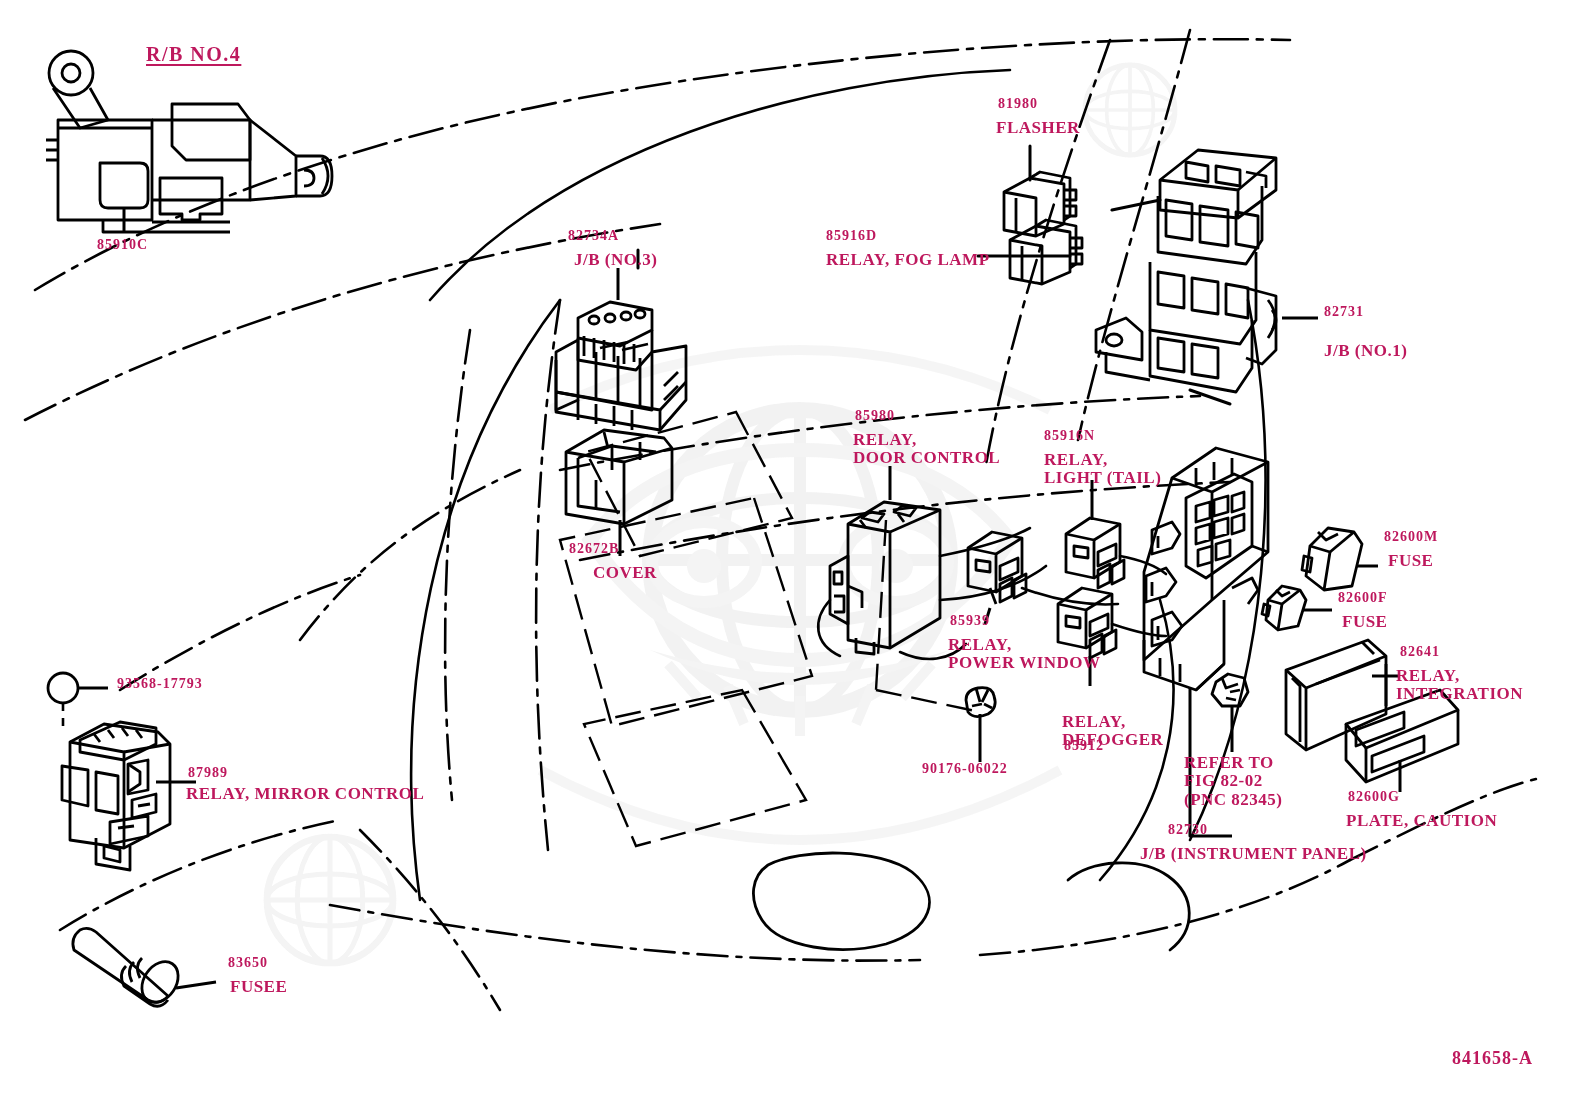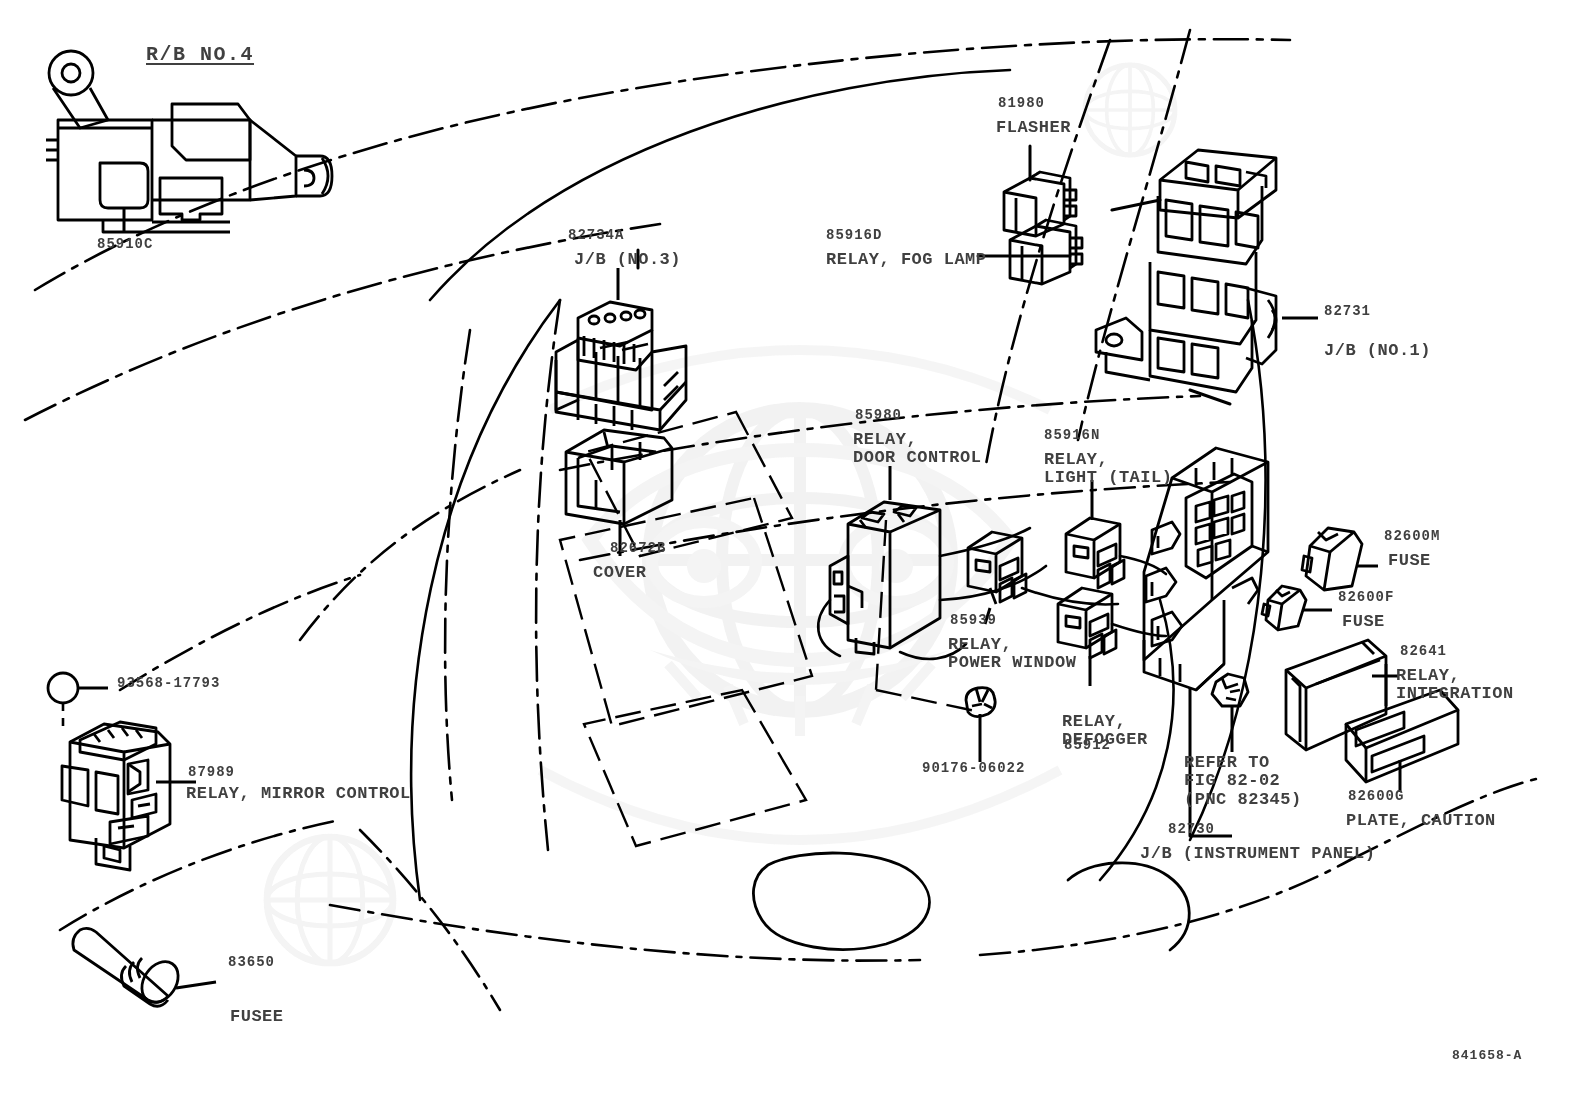--- a/index.html
+++ b/index.html
@@ -5,34 +5,34 @@
   html,body{margin:0;padding:0;background:#ffffff;}
   body{
     font-family:"DejaVu Sans Mono", monospace;
     width:1592px;height:1099px;
     overflow:hidden;position:relative;
   }
   #stage{position:relative;width:1592px;height:1099px;background:#fff;}
   svg#art{position:absolute;top:0;left:0;width:1592px;height:1099px;}
   .lbl{
     position:absolute;
-    font-family:Liberation Mono, monospace;
-    color:#404040;
+    font-family:Liberation Serif, serif;
+    color:#be185d;
     font-weight:bold;
     white-space:pre;
     line-height:1.08;
     letter-spacing:0.5px;
   }
   .pnum{font-size:14px;font-weight:bold;letter-spacing:1px;}
   .pdesc{font-size:17px;font-weight:bold;letter-spacing:0.5px;}
   .title-ul{
     font-size:20px;font-weight:bold;letter-spacing:1.5px;
     text-decoration:underline;text-underline-offset:3px;
   }
-  .figid{font-size:13px;font-weight:bold;letter-spacing:1px;}
+  .figid{font-size:18px;font-weight:bold;letter-spacing:1px;}
   .ctr{}
 </style>
 </head>
 <body>
 
 <div id="stage">
 
   <svg id="art" viewBox="0 0 1592 1099">
     <defs>
       <g id="wm-glyph">
@@ -427,21 +427,21 @@
 
   <div class="lbl pnum" style="left:568px; top:228px;">82734A</div>
   <div class="lbl pdesc" style="left:574px; top:251px;">J/B (NO.3)</div>
 
   <div class="lbl pnum" style="left:826px; top:228px;">85916D</div>
   <div class="lbl pdesc" style="left:826px; top:251px;">RELAY, FOG LAMP</div>
 
   <div class="lbl pnum" style="left:1324px; top:304px;">82731</div>
   <div class="lbl pdesc" style="left:1324px; top:327px;margin-top:15px;">J/B (NO.1)</div>
 
-  <div class="lbl pnum" style="left:610px; top:541px;">82672B</div>
+  <div class="lbl pnum" style="left:569px; top:541px;">82672B</div>
   <div class="lbl pdesc" style="left:593px; top:564px;">COVER</div>
 
   <div class="lbl pnum" style="left:855px; top:408px;">85980</div>
   <div class="lbl pdesc" style="left:853px; top:431px;">RELAY,
 DOOR CONTROL</div>
 
   <div class="lbl pnum" style="left:1044px; top:428px;">85916N</div>
   <div class="lbl pdesc" style="left:1044px; top:451px;">RELAY,
 LIGHT (TAIL)</div>
 
@@ -470,21 +470,21 @@
 
   <div class="lbl pnum" style="left:1168px; top:822px;">82730</div>
   <div class="lbl pdesc" style="left:1140px; top:845px;">J/B (INSTRUMENT PANEL)</div>
 
   <div class="lbl pnum" style="left:117px; top:676px;">93568-17793</div>
 
   <div class="lbl pnum" style="left:188px; top:765px;">87989</div>
   <div class="lbl pdesc" style="left:186px; top:785px;">RELAY, MIRROR CONTROL</div>
 
   <div class="lbl pnum" style="left:228px; top:955px;">83650</div>
-  <div class="lbl pdesc" style="left:230px; top:1008px;">FUSEE</div>
+  <div class="lbl pdesc" style="left:230px; top:978px;">FUSEE</div>
 
   <div class="lbl pdesc ctr" style="left:1184px; top:754px;">REFER TO
 FIG 82-02
 (PNC 82345)</div>
 
   <div class="lbl figid" style="left:1452px; top:1049px;">841658-A</div>
 
 </div>
 
 </body></html>

